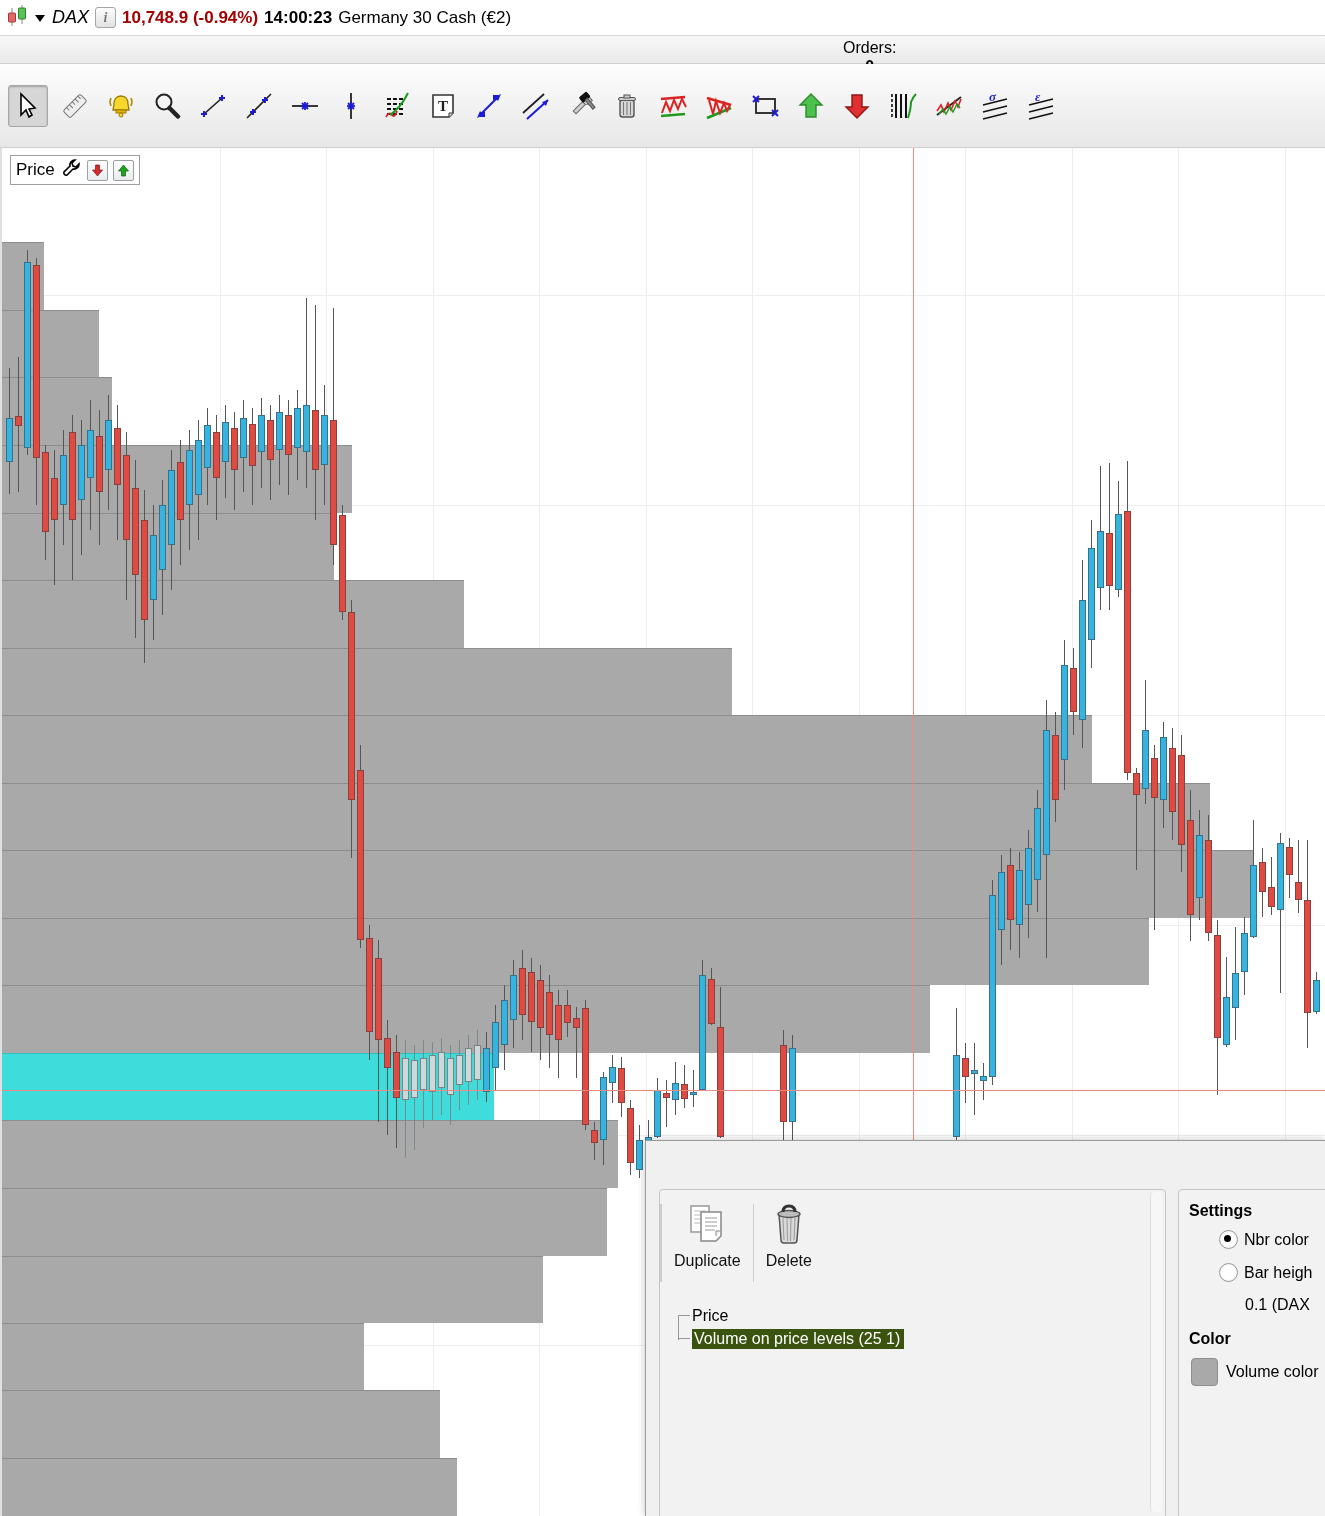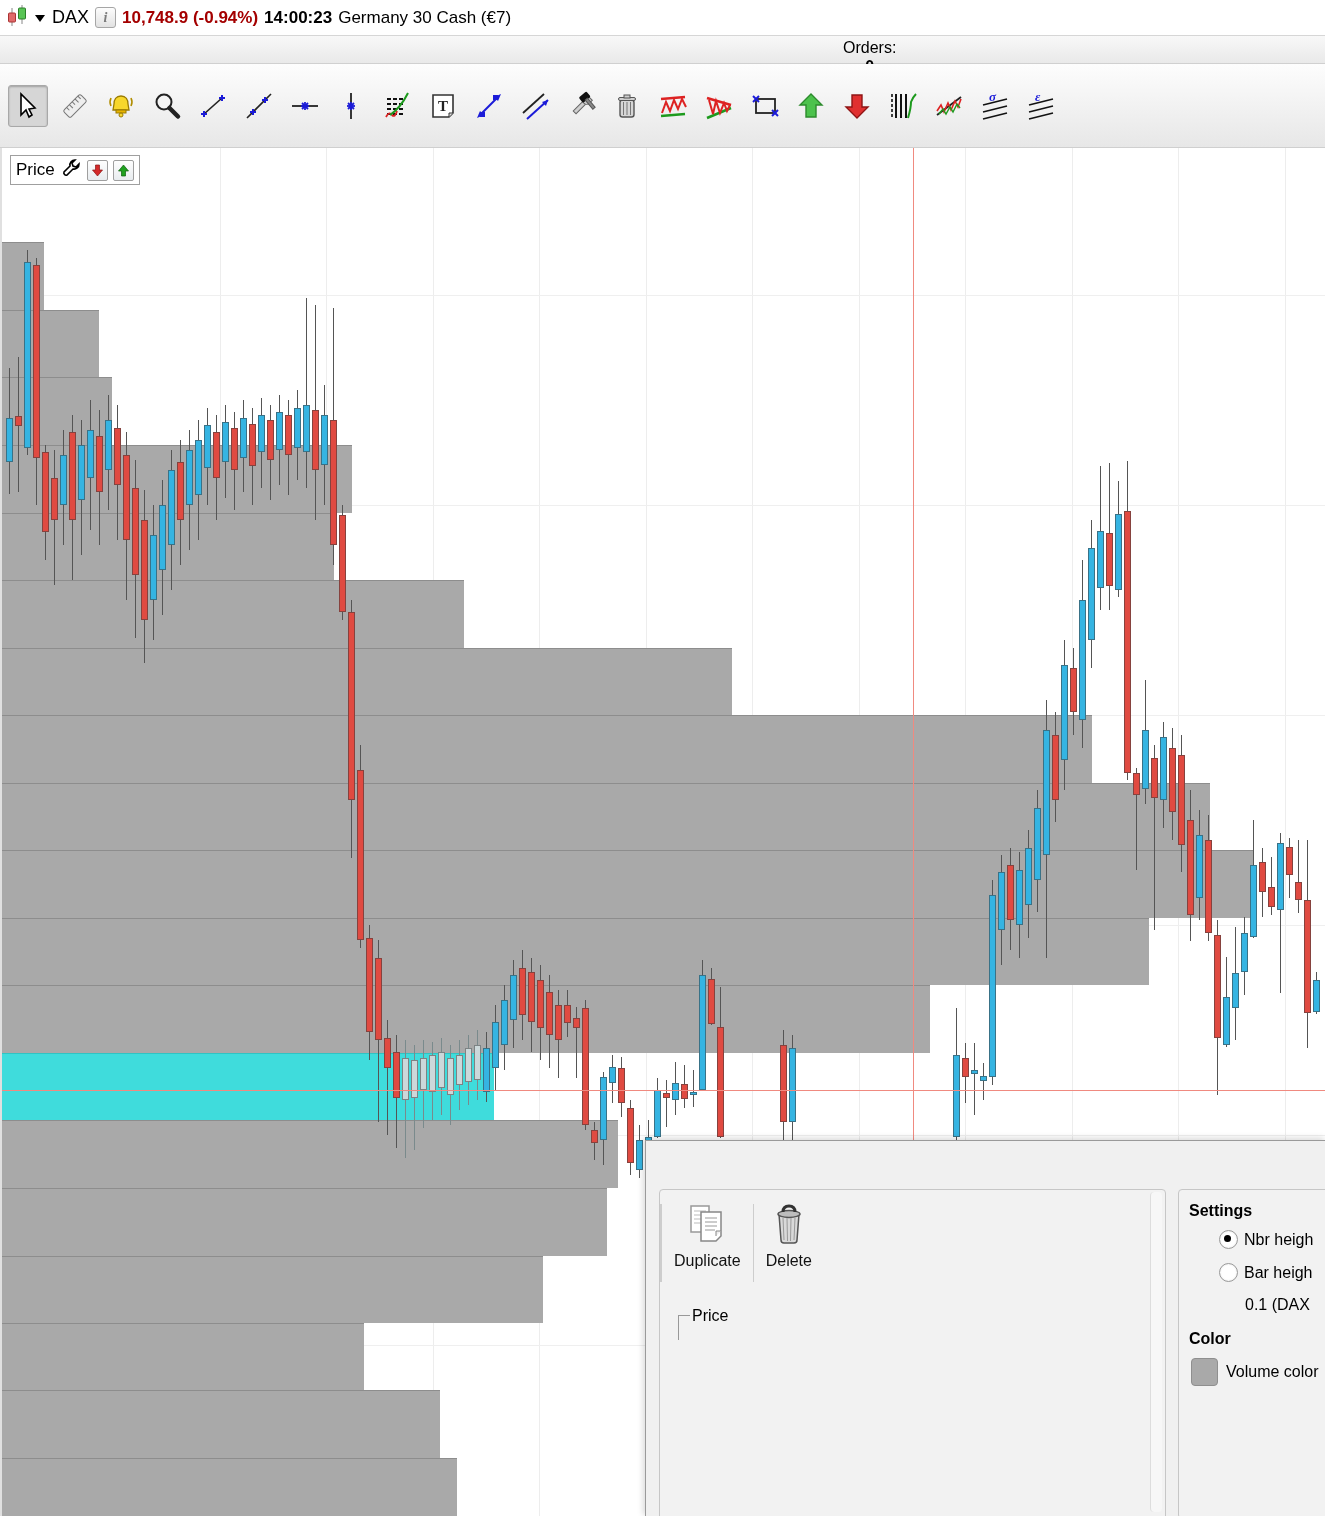--- a/index.html
+++ b/index.html
@@ -1,20 +1,20 @@
 <!DOCTYPE html>
 <html><head>
 <meta charset="utf-8">
 <style>
   html,body{margin:0;padding:0;background:#fff;font-family:"Liberation Sans",sans-serif;}
   #app{position:relative;width:1325px;height:1516px;overflow:hidden;background:#fff;}
   
   #titlebar{position:absolute;left:0;top:0;width:100%;height:35px;background:#fff;border-bottom:1px solid #d6d6d6;display:flex;align-items:center;}
   #titlebar .seg{display:flex;align-items:center;gap:6px;padding-left:6px;}
-  .t-sym{font-size:18px;color:#000;}
+  .t-sym{font-size:18px;color:#000;font-style:italic;}
   .t-price{font-size:17px;font-weight:bold;color:#a40000;}
   .t-time{font-size:17px;font-weight:bold;color:#000;}
   .t-name{font-size:17px;color:#000;}
   .info-btn{width:19px;height:19px;border:1px solid #a6a6a6;border-radius:3px;background:linear-gradient(#fdfdfd,#e2e2e2);color:#7a7a7a;font-family:"Liberation Serif",serif;font-weight:bold;font-style:italic;font-size:14px;display:flex;align-items:center;justify-content:center;}
   #ordersbar{position:absolute;left:0;top:36px;width:100%;height:27px;background:linear-gradient(#f8f8f8,#e9e9e9);border-bottom:1px solid #d0d0d0;}
   #orders-group{position:absolute;left:843px;top:3px;display:flex;align-items:center;gap:1px;font-size:16px;color:#000;flex-direction:column;}
   #orders-group b{font-weight:bold;}
   .xdisabled{width:22px;height:20px;background:#d9d9d9;border:1px solid #c2c2c2;border-radius:3px;position:relative;}
   .xdisabled:before,.xdisabled:after{content:"";position:absolute;left:3px;top:8px;width:15px;height:4px;background:#cfcfcf;border-radius:2px;transform:rotate(45deg);}
   .xdisabled:after{transform:rotate(-45deg);}
@@ -72,21 +72,21 @@
       </span>
       <span>
         <svg width="12" height="10" viewBox="0 0 12 10">
             <polygon points="1,2 11,2 6,9" fill="#000"></polygon>
           </svg>
       </span>
       <span class="t-sym">DAX</span>
       <span class="info-btn">i</span>
       <span class="t-price">10,748.9 (-0.94%)</span>
       <span class="t-time">14:00:23</span>
-      <span class="t-name">Germany 30 Cash (€7)</span>
+      <span class="t-name">Germany 30 Cash (€2)</span>
     </div>
   </div>
 
   <div id="ordersbar">
     <div id="orders-group">
       <span>Orders:</span>
       <b>0</b>
       <span class="xdisabled"></span>
       <span>/</span>
       <b>0</b>
@@ -682,29 +682,30 @@
                   <line x1="24" y1="16" x2="23.5" y2="39"></line>
                   <line x1="28" y1="16" x2="27" y2="38"></line>
                 </g>
               </svg></span>
             <span>Delete</span>
           </div>
         </div>
       <div id="dlg-tree">
           <div class="tree-rail"></div>
           <div class="tree-item"><span class="conn"></span><span class="lbl">Price</span></div>
+          <div class="tree-item sel"><span class="conn"></span><span class="lbl">Volume on price levels (25 1)</span></div>
         </div>
       <div id="dlg-scroll"></div>
     </div>
 
     <div id="dlg-right">
       <div class="rp-head">Settings</div>
       <div class="radio-row">
         <span class="radio on"></span>
-        <span>Nbr heigh</span>
+        <span>Nbr color</span>
       </div>
       <div class="radio-row">
         <span class="radio"></span>
         <span>Bar heigh</span>
       </div>
       <div class="rp-indent">0.1 (DAX</div>
       <div class="rp-head">Color</div>
       <div class="swatch-row">
         <span class="swatch"></span>
         <span>Volume color</span>

